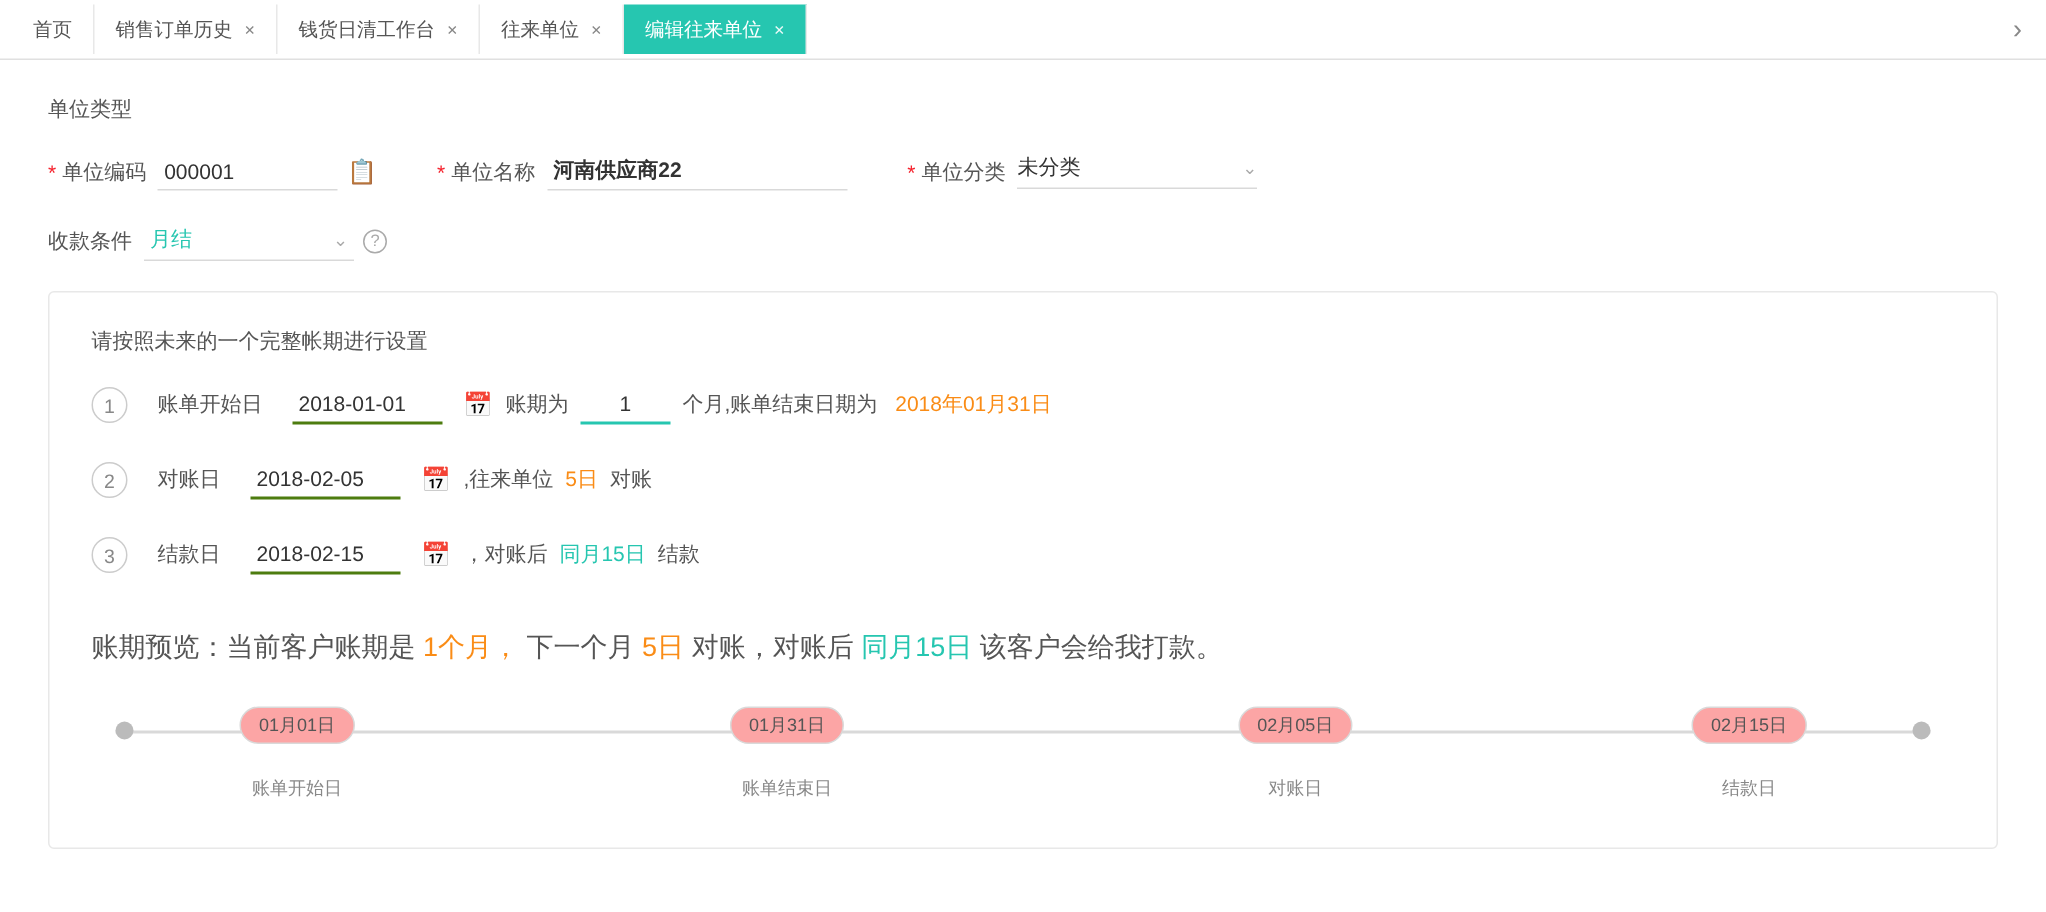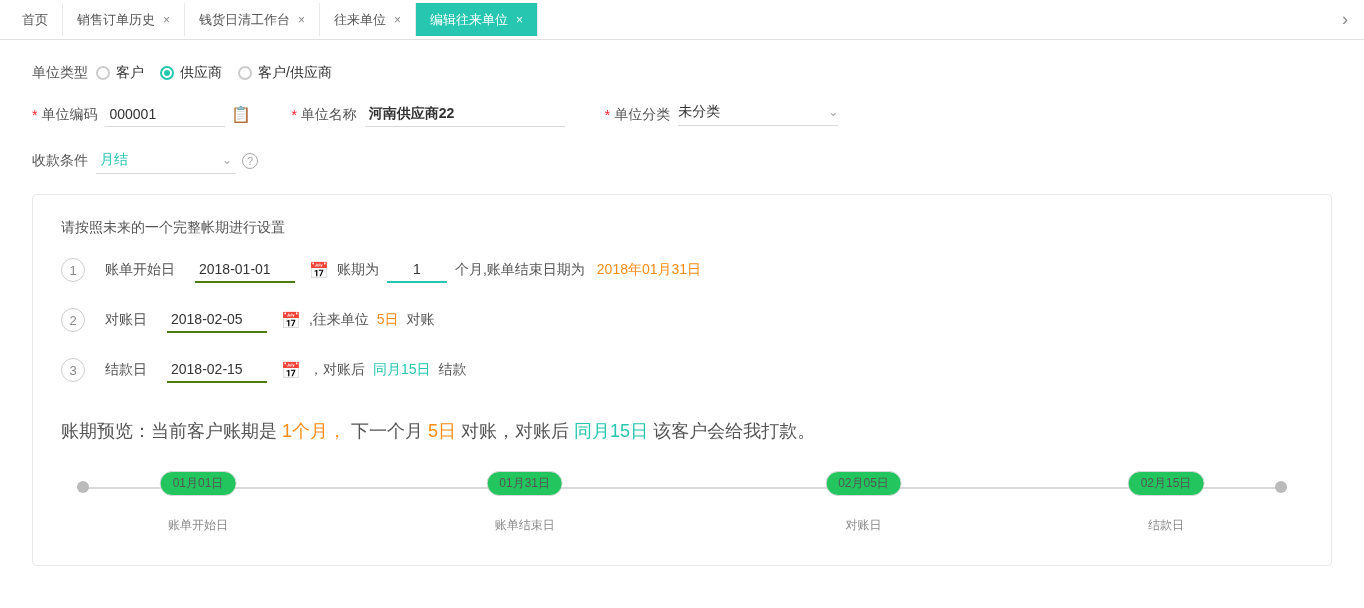--- a/index.html
+++ b/index.html
@@ -134,21 +134,21 @@
     }
     .tl-end-dot {
       position: absolute; top: 10px; right: 0;
       width: 12px; height: 12px; border-radius: 50%; background: #bbb;
     }
     .tl-node {
       position: absolute; top: 0; display: flex; flex-direction: column; align-items: center;
       transform: translateX(-50%);
     }
     .tl-node .pill {
-      background: #22c55e; border: 1px solid #d9d9d9; border-radius: 16px;
+      background: #fca5a5; border: 1px solid #d9d9d9; border-radius: 16px;
       padding: 3px 12px; font-size: 12px; color: #555; margin-bottom: 22px;
     }
     .tl-node .sub-label {
       position: absolute; top: 46px; font-size: 12px; color: #888; white-space: nowrap;
     }
 
     .help-icon {
       width: 16px; height: 16px; border-radius: 50%; border: 1px solid #aaa;
       display: inline-flex; align-items: center; justify-content: center;
       font-size: 11px; color: #aaa; cursor: pointer; margin-left: 6px;
@@ -181,34 +181,20 @@
     <span>编辑往来单位</span>
     <span class="close-btn">×</span>
   </div>
   <div class="tab-arrow">›</div>
 </div>
 
 <div class="main-content">
 
   <div class="form-row">
     <span class="form-label">单位类型</span>
-    <div class="radio-group">
-      <label class="radio-item">
-        <span class="radio-circle"></span>
-        <span>客户</span>
-      </label>
-      <label class="radio-item">
-        <span class="radio-circle checked"></span>
-        <span>供应商</span>
-      </label>
-      <label class="radio-item">
-        <span class="radio-circle"></span>
-        <span>客户/供应商</span>
-      </label>
-    </div>
   </div>
 
   <div class="form-row">
     <div class="field-group">
       <span class="required-star">*</span>
       <span class="form-label">单位编码</span>
       <input class="input-field" type="text" style="width: 120px;" value="000001">
       <span class="cal-icon">📋</span>
     </div>
     <div class="field-group">

